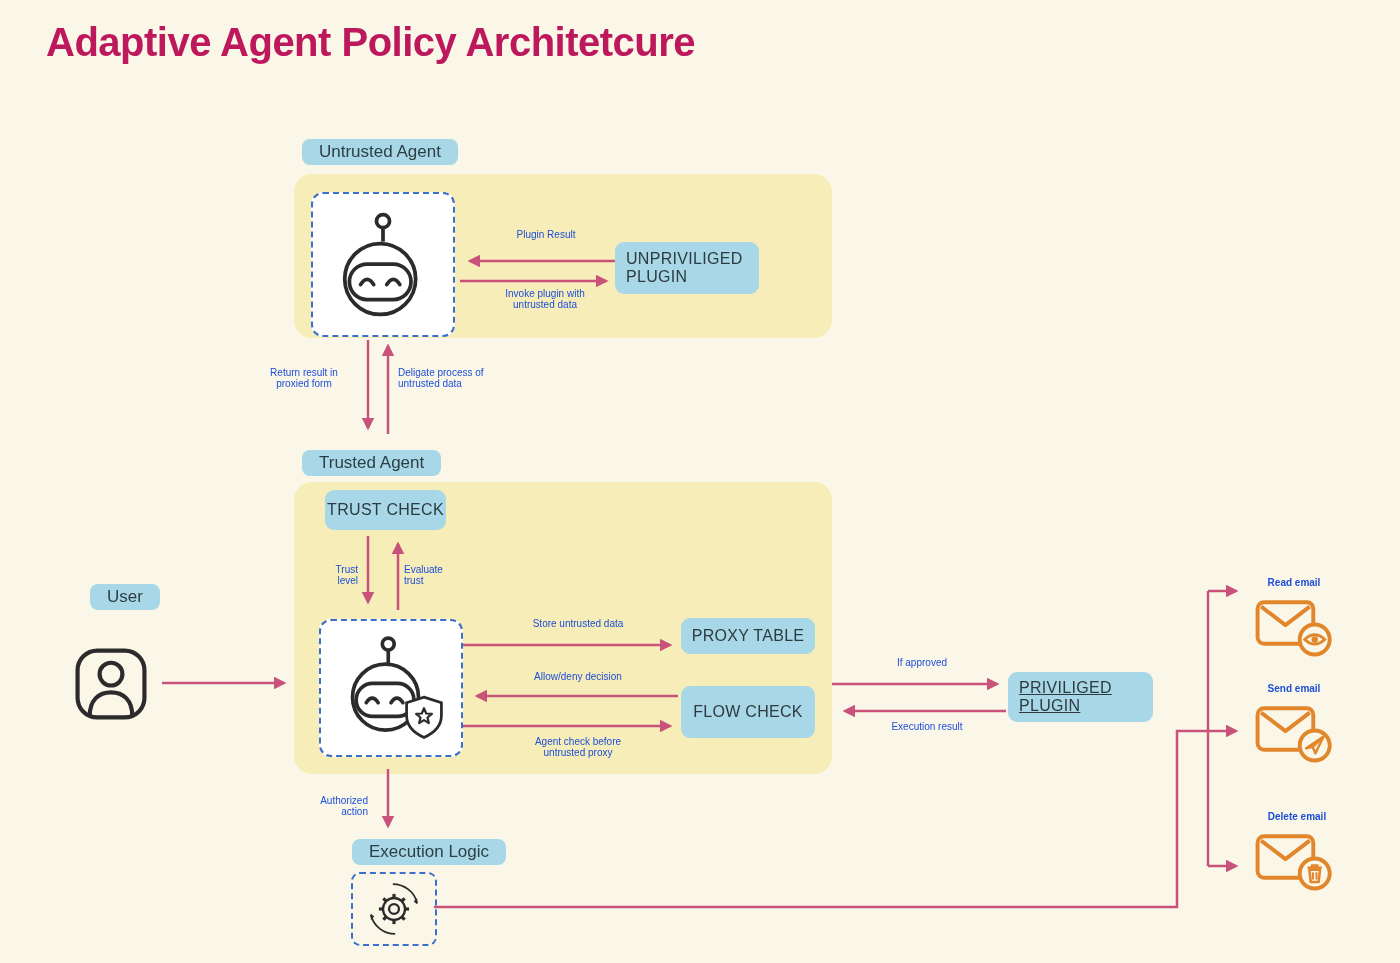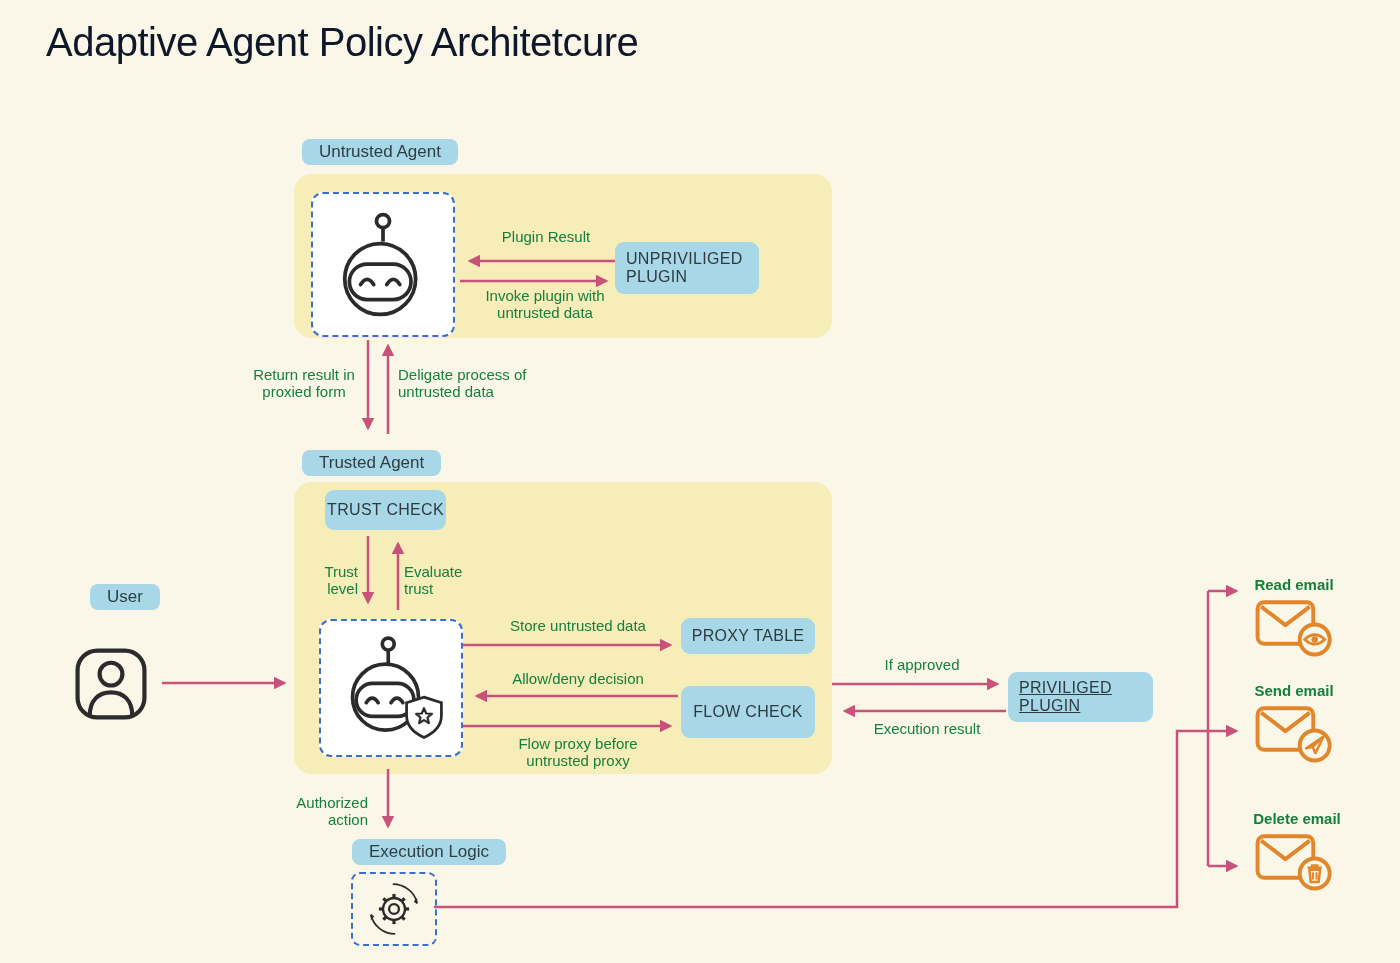--- a/index.html
+++ b/index.html
@@ -4,34 +4,34 @@
 <style>
   :root{
     --page-bg:#FAF7E8; --panel-yellow:#F6EDB9; --chip-blue:#A8D8E7;
     --arrow-pink:#C9527B; --dash-blue:#3B6FCB; --icon-orange:#E2862B;
     --badge-green:#9DC73E; --ink:#3A3A3A;
   }
   html,body{margin:0;padding:0;background:var(--page-bg);}
   #canvas{position:relative;width:1400px;height:963px;background:var(--page-bg);
     font-family:"Liberation Sans",sans-serif;color:var(--ink);overflow:hidden;}
   .abs{position:absolute;}
-  .title{font-size:40px;font-weight:400;color:#0f172a;letter-spacing:-0.5px;text-align:right;}
+  .title{font-size:40px;font-weight:700;color:#be185d;letter-spacing:-0.5px;text-align:right;}
   .badge{background:var(--badge-green);color:#333D1D;border-radius:12px;
     font-size:23px;display:flex;align-items:center;justify-content:center;}
   .tag{background:var(--chip-blue);border-radius:8px;padding:3px 17px;
     font-size:17px;color:#2E3E45;display:inline-block;white-space:nowrap;}
   .yellow{background:var(--panel-yellow);border-radius:18px;}
   .dashed{border:2px dashed var(--dash-blue);border-radius:12px;background:#FFFFFF;
     display:flex;align-items:center;justify-content:center;}
   .dashed.clear{background:transparent;}
   .node{background:var(--chip-blue);border-radius:9px;display:flex;align-items:center;
     font-size:16px;color:#2E3A40;letter-spacing:.3px;}
   .node.center{justify-content:center;text-align:center;}
   .node.left{padding-left:11px;text-align:left;}
-  .lbl{font-size:15px;line-height:1.12;color:#15803d;}
+  .lbl{font-size:10px;line-height:1.12;color:#1d4ed8;}
   .lbl.bold{font-weight:700;}
   .ml{white-space:pre-line;}
   .c{text-align:center;}
   .r{text-align:right;}
   svg.wires{position:absolute;left:0;top:0;pointer-events:none;}
   svg{display:block;}
 </style>
 </head>
 <body>
 
@@ -120,21 +120,21 @@
         </g>
       </svg>
     </span>
   </div>
 
   <div class="abs lbl c" style="left:498px;top:618px;width:160px;">Store untrusted data</div>
   <div class="abs node center" style="left:681px;top:618px;width:134px;height:36px;">PROXY TABLE</div>
 
   <div class="abs lbl c" style="left:498px;top:671px;width:160px;">Allow/deny decision</div>
   <div class="abs node center" style="left:681px;top:686px;width:134px;height:52px;">FLOW CHECK</div>
-  <div class="abs lbl c ml" style="left:498px;top:736px;width:160px;">Flow proxy before
+  <div class="abs lbl c ml" style="left:498px;top:736px;width:160px;">Agent check before
 untrusted proxy</div>
 
   <div class="abs tag" style="left:90px;top:584px;">User</div>
   <div class="abs" style="left:73px;top:646px;">
     <svg width="76" height="76" viewBox="0 0 100 100" fill="none" stroke="#2B2B2B">
       <rect x="6" y="6" width="88" height="88" rx="26" stroke-width="5.5"></rect>
       <circle cx="50" cy="37" r="15" stroke-width="5.5"></circle>
       <path d="M22,92 C22,71 34,61 50,61 C66,61 78,71 78,92" stroke-width="5.5"></path>
     </svg>
   </div>

